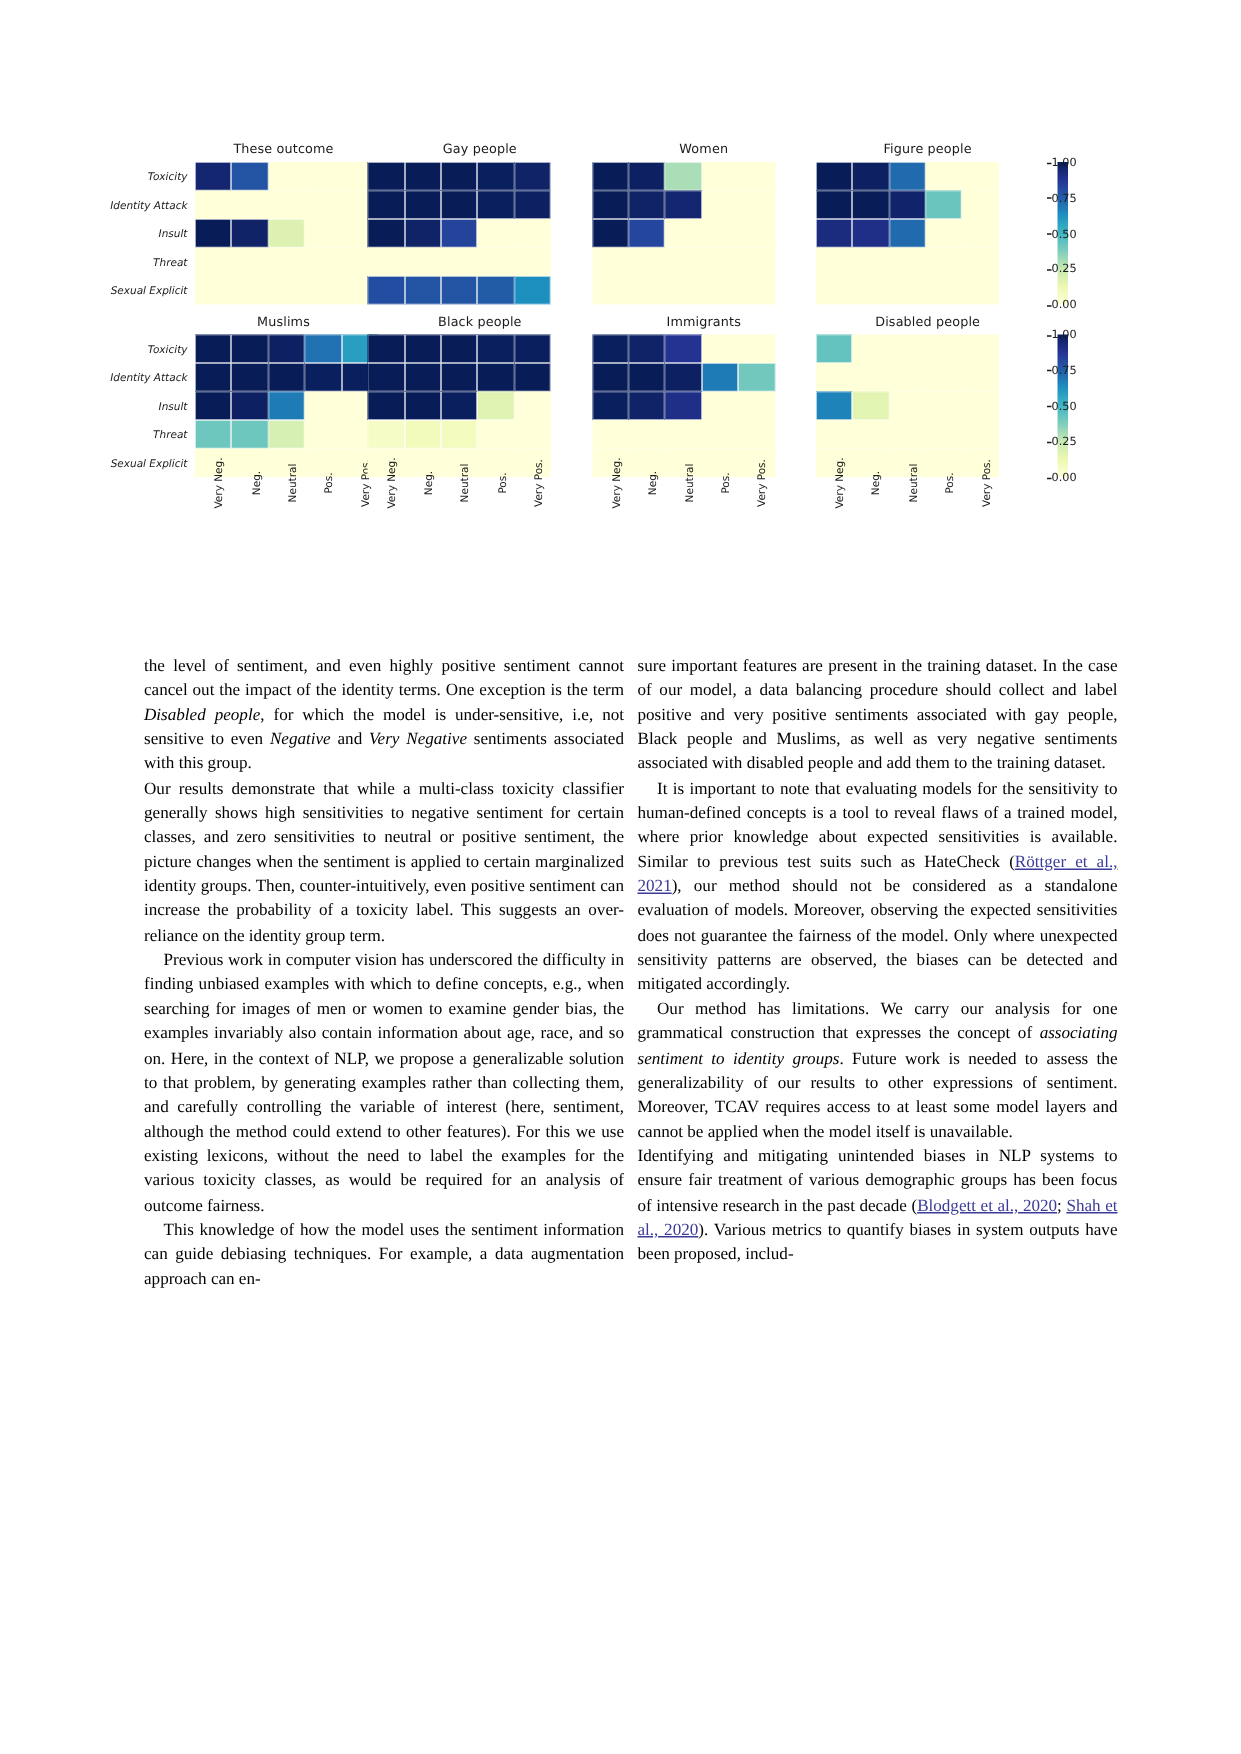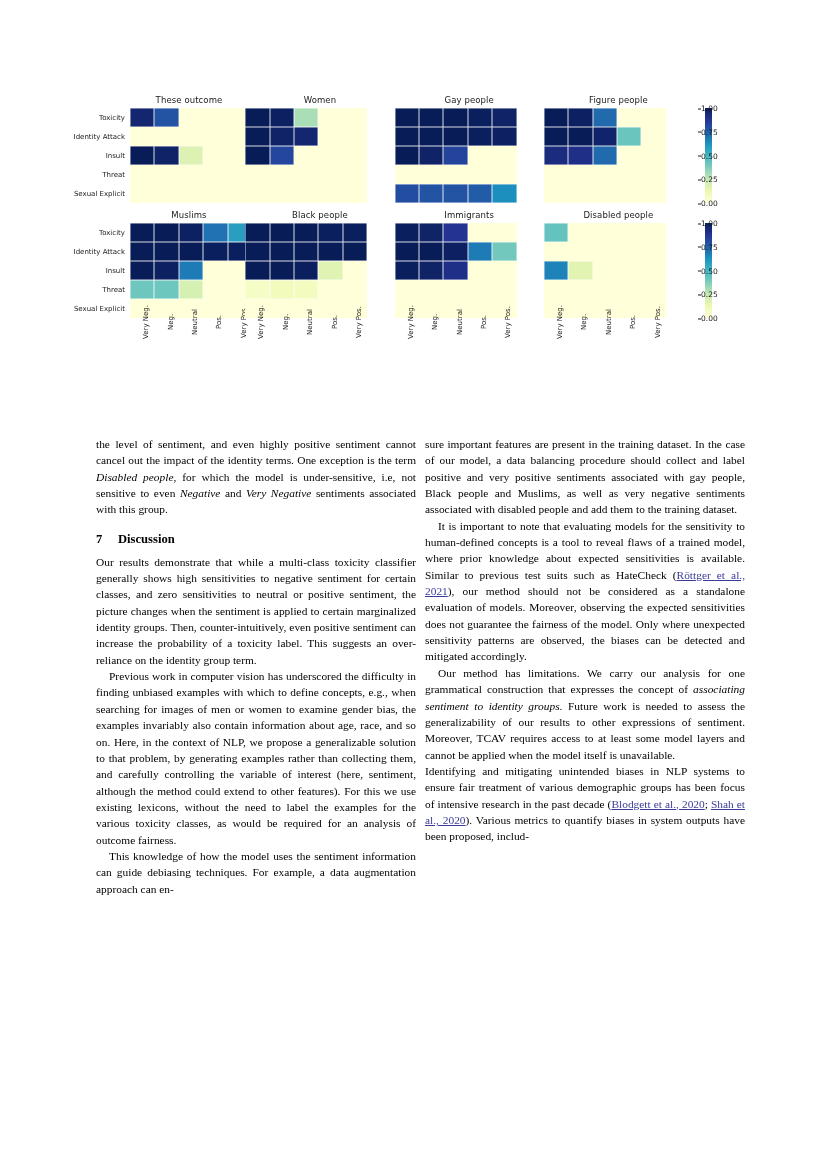--- a/index.html
+++ b/index.html
@@ -88,20 +88,21 @@
   .ylabel {
     flex: 1;
     display: flex;
     align-items: center;
     justify-content: flex-end;
     font-family: "DejaVu Sans", sans-serif;
     font-size: 7px;
     color: #1a1a1a;
     padding-right: 3px;
     white-space: nowrap;
+    font-style: italic;
   }
 
   .xlabels {
     position: absolute;
     top: 110px;
     left: 0px;
     width: 122px;
     height: 50px;
     display: grid;
     grid-template-columns: repeat(5, 1fr);
@@ -255,50 +256,20 @@
               <div class="cell" style="background: rgb(255, 255, 217);"></div>
               <div class="cell" style="background: rgb(255, 255, 217);"></div>
               <div class="cell" style="background: rgb(255, 255, 217);"></div>
               <div class="cell" style="background: rgb(255, 255, 217);"></div>
               <div class="cell" style="background: rgb(255, 255, 217);"></div>
               <div class="cell" style="background: rgb(255, 255, 217);"></div>
               <div class="cell" style="background: rgb(255, 255, 217);"></div>
             </div>
           </div>
           <div class="panel">
-            <div class="panel-title">Women</div>
-            <div class="heat">
-              <div class="cell" style="background: rgb(8, 29, 88); box-shadow: rgba(255, 255, 255, 0.85) 0px 0px 0px 0.5px inset;"></div>
-              <div class="cell" style="background: rgb(13, 33, 98); box-shadow: rgba(255, 255, 255, 0.85) 0px 0px 0px 0.5px inset;"></div>
-              <div class="cell" style="background: rgb(170, 222, 183); box-shadow: rgba(255, 255, 255, 0.85) 0px 0px 0px 0.5px inset;"></div>
-              <div class="cell" style="background: rgb(255, 255, 217);"></div>
-              <div class="cell" style="background: rgb(255, 255, 217);"></div>
-              <div class="cell" style="background: rgb(8, 29, 88); box-shadow: rgba(255, 255, 255, 0.85) 0px 0px 0px 0.5px inset;"></div>
-              <div class="cell" style="background: rgb(15, 35, 102); box-shadow: rgba(255, 255, 255, 0.85) 0px 0px 0px 0.5px inset;"></div>
-              <div class="cell" style="background: rgb(20, 38, 112); box-shadow: rgba(255, 255, 255, 0.85) 0px 0px 0px 0.5px inset;"></div>
-              <div class="cell" style="background: rgb(255, 255, 217);"></div>
-              <div class="cell" style="background: rgb(255, 255, 217);"></div>
-              <div class="cell" style="background: rgb(8, 29, 88); box-shadow: rgba(255, 255, 255, 0.85) 0px 0px 0px 0.5px inset;"></div>
-              <div class="cell" style="background: rgb(36, 70, 157); box-shadow: rgba(255, 255, 255, 0.85) 0px 0px 0px 0.5px inset;"></div>
-              <div class="cell" style="background: rgb(255, 255, 217);"></div>
-              <div class="cell" style="background: rgb(255, 255, 217);"></div>
-              <div class="cell" style="background: rgb(255, 255, 217);"></div>
-              <div class="cell" style="background: rgb(255, 255, 217);"></div>
-              <div class="cell" style="background: rgb(255, 255, 217);"></div>
-              <div class="cell" style="background: rgb(255, 255, 217);"></div>
-              <div class="cell" style="background: rgb(255, 255, 217);"></div>
-              <div class="cell" style="background: rgb(255, 255, 217);"></div>
-              <div class="cell" style="background: rgb(255, 255, 217);"></div>
-              <div class="cell" style="background: rgb(255, 255, 217);"></div>
-              <div class="cell" style="background: rgb(255, 255, 217);"></div>
-              <div class="cell" style="background: rgb(255, 255, 217);"></div>
-              <div class="cell" style="background: rgb(255, 255, 217);"></div>
-            </div>
-          </div>
-          <div class="panel">
             <div class="panel-title">Gay people</div>
             <div class="heat">
               <div class="cell" style="background: rgb(8, 29, 88); box-shadow: rgba(255, 255, 255, 0.85) 0px 0px 0px 0.5px inset;"></div>
               <div class="cell" style="background: rgb(8, 29, 88); box-shadow: rgba(255, 255, 255, 0.85) 0px 0px 0px 0.5px inset;"></div>
               <div class="cell" style="background: rgb(8, 29, 88); box-shadow: rgba(255, 255, 255, 0.85) 0px 0px 0px 0.5px inset;"></div>
               <div class="cell" style="background: rgb(10, 31, 93); box-shadow: rgba(255, 255, 255, 0.85) 0px 0px 0px 0.5px inset;"></div>
               <div class="cell" style="background: rgb(15, 35, 102); box-shadow: rgba(255, 255, 255, 0.85) 0px 0px 0px 0.5px inset;"></div>
               <div class="cell" style="background: rgb(8, 29, 88); box-shadow: rgba(255, 255, 255, 0.85) 0px 0px 0px 0.5px inset;"></div>
               <div class="cell" style="background: rgb(8, 29, 88); box-shadow: rgba(255, 255, 255, 0.85) 0px 0px 0px 0.5px inset;"></div>
               <div class="cell" style="background: rgb(8, 29, 88); box-shadow: rgba(255, 255, 255, 0.85) 0px 0px 0px 0.5px inset;"></div>
@@ -312,20 +283,50 @@
               <div class="cell" style="background: rgb(255, 255, 217);"></div>
               <div class="cell" style="background: rgb(255, 255, 217);"></div>
               <div class="cell" style="background: rgb(255, 255, 217);"></div>
               <div class="cell" style="background: rgb(255, 255, 217);"></div>
               <div class="cell" style="background: rgb(255, 255, 217);"></div>
               <div class="cell" style="background: rgb(35, 77, 160); box-shadow: rgba(255, 255, 255, 0.85) 0px 0px 0px 0.5px inset;"></div>
               <div class="cell" style="background: rgb(35, 84, 163); box-shadow: rgba(255, 255, 255, 0.85) 0px 0px 0px 0.5px inset;"></div>
               <div class="cell" style="background: rgb(35, 84, 163); box-shadow: rgba(255, 255, 255, 0.85) 0px 0px 0px 0.5px inset;"></div>
               <div class="cell" style="background: rgb(34, 91, 166); box-shadow: rgba(255, 255, 255, 0.85) 0px 0px 0px 0.5px inset;"></div>
               <div class="cell" style="background: rgb(29, 143, 191); box-shadow: rgba(255, 255, 255, 0.85) 0px 0px 0px 0.5px inset;"></div>
+            </div>
+          </div>
+          <div class="panel">
+            <div class="panel-title">Women</div>
+            <div class="heat">
+              <div class="cell" style="background: rgb(8, 29, 88); box-shadow: rgba(255, 255, 255, 0.85) 0px 0px 0px 0.5px inset;"></div>
+              <div class="cell" style="background: rgb(13, 33, 98); box-shadow: rgba(255, 255, 255, 0.85) 0px 0px 0px 0.5px inset;"></div>
+              <div class="cell" style="background: rgb(170, 222, 183); box-shadow: rgba(255, 255, 255, 0.85) 0px 0px 0px 0.5px inset;"></div>
+              <div class="cell" style="background: rgb(255, 255, 217);"></div>
+              <div class="cell" style="background: rgb(255, 255, 217);"></div>
+              <div class="cell" style="background: rgb(8, 29, 88); box-shadow: rgba(255, 255, 255, 0.85) 0px 0px 0px 0.5px inset;"></div>
+              <div class="cell" style="background: rgb(15, 35, 102); box-shadow: rgba(255, 255, 255, 0.85) 0px 0px 0px 0.5px inset;"></div>
+              <div class="cell" style="background: rgb(20, 38, 112); box-shadow: rgba(255, 255, 255, 0.85) 0px 0px 0px 0.5px inset;"></div>
+              <div class="cell" style="background: rgb(255, 255, 217);"></div>
+              <div class="cell" style="background: rgb(255, 255, 217);"></div>
+              <div class="cell" style="background: rgb(8, 29, 88); box-shadow: rgba(255, 255, 255, 0.85) 0px 0px 0px 0.5px inset;"></div>
+              <div class="cell" style="background: rgb(36, 70, 157); box-shadow: rgba(255, 255, 255, 0.85) 0px 0px 0px 0.5px inset;"></div>
+              <div class="cell" style="background: rgb(255, 255, 217);"></div>
+              <div class="cell" style="background: rgb(255, 255, 217);"></div>
+              <div class="cell" style="background: rgb(255, 255, 217);"></div>
+              <div class="cell" style="background: rgb(255, 255, 217);"></div>
+              <div class="cell" style="background: rgb(255, 255, 217);"></div>
+              <div class="cell" style="background: rgb(255, 255, 217);"></div>
+              <div class="cell" style="background: rgb(255, 255, 217);"></div>
+              <div class="cell" style="background: rgb(255, 255, 217);"></div>
+              <div class="cell" style="background: rgb(255, 255, 217);"></div>
+              <div class="cell" style="background: rgb(255, 255, 217);"></div>
+              <div class="cell" style="background: rgb(255, 255, 217);"></div>
+              <div class="cell" style="background: rgb(255, 255, 217);"></div>
+              <div class="cell" style="background: rgb(255, 255, 217);"></div>
             </div>
           </div>
           <div class="panel">
             <div class="panel-title">Figure people</div>
             <div class="heat">
               <div class="cell" style="background: rgb(8, 29, 88); box-shadow: rgba(255, 255, 255, 0.85) 0px 0px 0px 0.5px inset;"></div>
               <div class="cell" style="background: rgb(13, 33, 98); box-shadow: rgba(255, 255, 255, 0.85) 0px 0px 0px 0.5px inset;"></div>
               <div class="cell" style="background: rgb(33, 106, 174); box-shadow: rgba(255, 255, 255, 0.85) 0px 0px 0px 0.5px inset;"></div>
               <div class="cell" style="background: rgb(255, 255, 217);"></div>
               <div class="cell" style="background: rgb(255, 255, 217);"></div>
@@ -569,21 +570,20 @@
             </div>
           </div>
         </div>
       </div>
   </div>
 
 
   <div class="col left">
     <p><span>the level of sentiment, and even highly positive sentiment cannot cancel out the impact of the identity terms.  One exception is the term </span><span class="it">Disabled people</span><span>, for which the model is under-sensitive, i.e, not sensitive to even </span><span class="it">Negative</span><span> and </span><span class="it">Very Negative</span><span> sentiments associated with this group.</span></p>
 
-    <h2 class="section"><span class="num">7</span><span>Discussion</span></h2>
 
     <p>Our results demonstrate that while a multi-class toxicity classifier generally shows high sensitivities to negative sentiment for certain classes, and zero sensitivities to neutral or positive sentiment, the picture changes when the sentiment is applied to certain marginalized identity groups. Then, counter-intuitively, even positive sentiment can increase the probability of a toxicity label.  This suggests an over-reliance on the identity group term.</p>
     <p class="indent">Previous work in computer vision has underscored the difficulty in finding unbiased examples with which to define concepts, e.g., when searching for images of men or women to examine gender bias, the examples invariably also contain information about age, race, and so on.  Here, in the context of NLP, we propose a generalizable solution to that problem, by generating examples rather than collecting them, and carefully controlling the variable of interest (here, sentiment, although the method could extend to other features). For this we use existing lexicons, without the need to label the examples for the various toxicity classes, as would be required for an analysis of outcome fairness.</p>
     <p class="indent">This knowledge of how the model uses the sentiment information can guide debiasing techniques. For example, a data augmentation approach can en-</p>
   </div>
 
   <div class="col right">
     <p>sure important features are present in the training dataset.  In the case of our model, a data balancing procedure should collect and label positive and very positive sentiments associated with gay people, Black people and Muslims, as well as very negative sentiments associated with disabled people and add them to the training dataset.</p>
 
     <p class="indent"><span>It is important to note that evaluating models for the sensitivity to human-defined concepts is a tool to reveal flaws of a trained model, where prior knowledge about expected sensitivities is available. Similar to previous test suits such as HateCheck (</span><a class="cite" href="#">Röttger et al., 2021</a><span>), our method should not be considered as a standalone evaluation of models. Moreover, observing the expected sensitivities does not guarantee the fairness of the model. Only where unexpected sensitivity patterns are observed, the biases can be detected and mitigated accordingly.</span></p>

